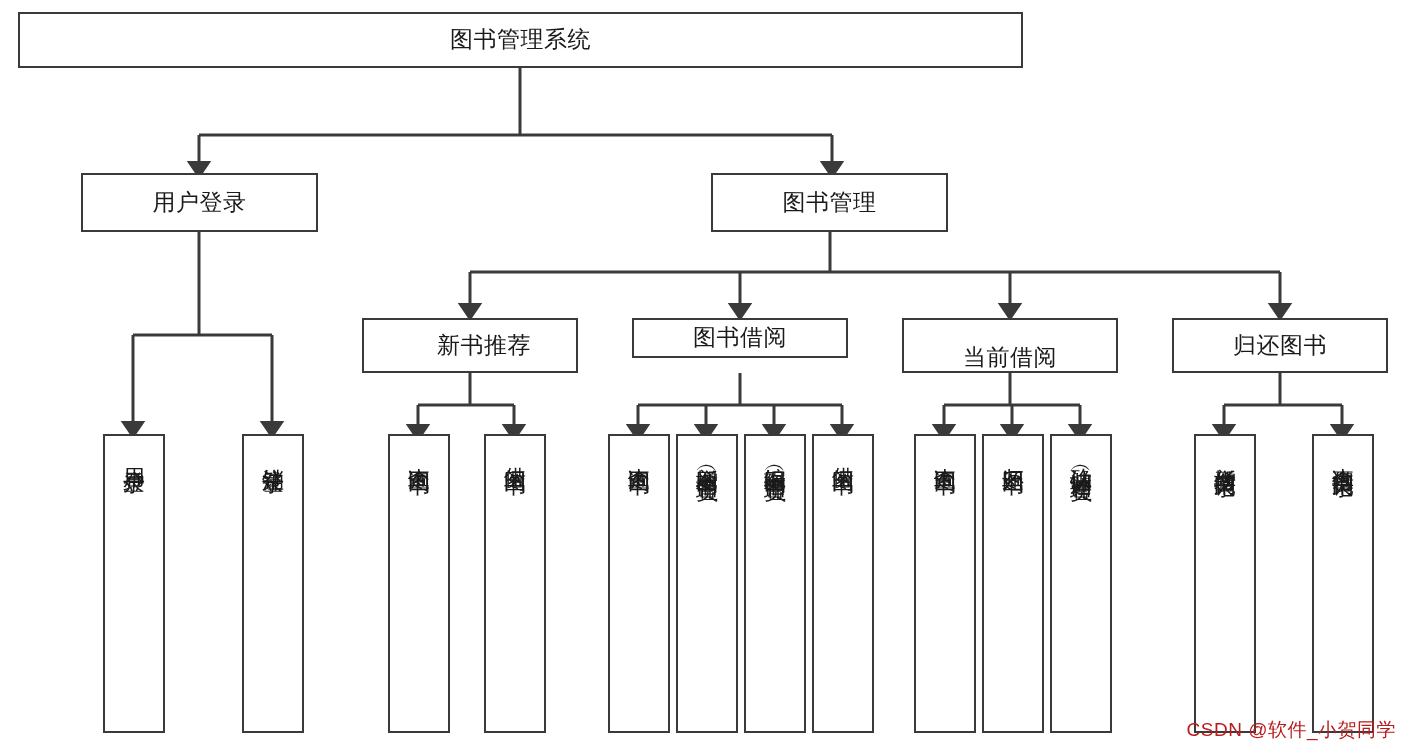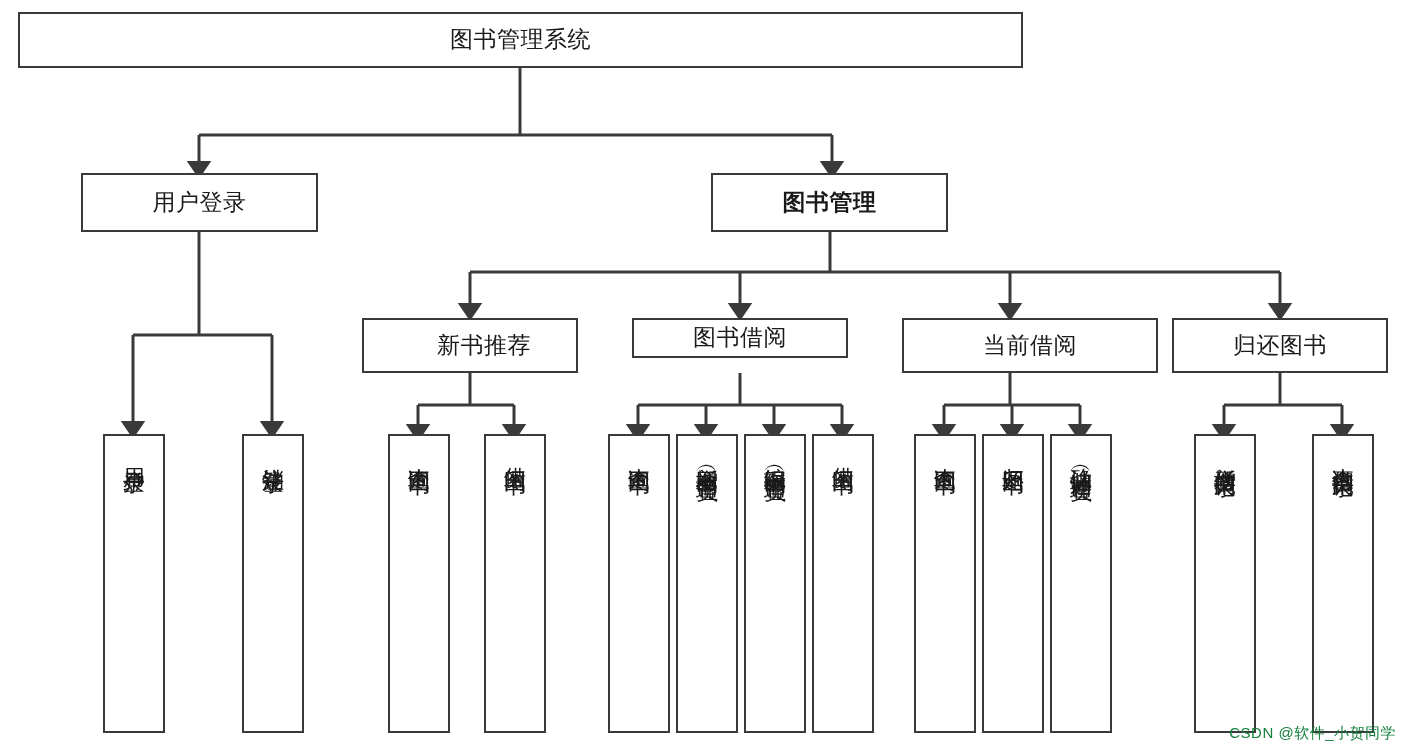--- a/index.html
+++ b/index.html
@@ -57,22 +57,22 @@
     writing-mode: vertical-rl;
     text-orientation: upright;
     font-size: 22px;
     letter-spacing: 2px;
     line-height: 1;
   }
   #watermark {
     position: absolute;
     right: 9px;
     bottom: 4px;
-    font-size: 15px;
-    color: #15803d;
+    font-size: 19px;
+    color: #b91c1c;
     letter-spacing: 0.5px;
     z-index: 5;
     white-space: nowrap;
   }
 </style>
 </head>
 <body>
 
 <div id="diagram-root">
 
@@ -126,31 +126,31 @@
     </g>
   </svg>
 
   <div class="node horiz" style="left:18px; top:12px; width:1005px; height:56px;">
     <span class="node-label">图书管理系统</span>
   </div>
 
   <div class="node horiz" style="left:81px; top:173px; width:237px; height:59px;">
     <span class="node-label">用户登录</span>
   </div>
-  <div class="node horiz" style="left:711px; top:173px; width:237px; height:59px;font-weight:bold;">
+  <div class="node horiz" style="left:711px; top:173px; width:237px; height:59px;">
     <span class="node-label">图书管理</span>
   </div>
 
   <div class="node horiz" style="left:362px; top:318px; width:216px; height:55px;padding-left:28px;">
     <span class="node-label">新书推荐</span>
   </div>
   <div class="node horiz" style="left:632px; top:318px; width:216px; height:40px;">
     <span class="node-label">图书借阅</span>
   </div>
-  <div class="node horiz" style="left:902px; top:318px; width:256px; height:55px;">
+  <div class="node horiz" style="left:902px; top:318px; width:216px; height:55px;align-items:flex-end;">
     <span class="node-label">当前借阅</span>
   </div>
   <div class="node horiz" style="left:1172px; top:318px; width:216px; height:55px;">
     <span class="node-label">归还图书</span>
   </div>
 
   <div class="node vert" style="left:103px; top:434px; width:62px; height:299px;">
     <span class="node-label">用户登录</span>
   </div>
   <div class="node vert" style="left:242px; top:434px; width:62px; height:299px;">

